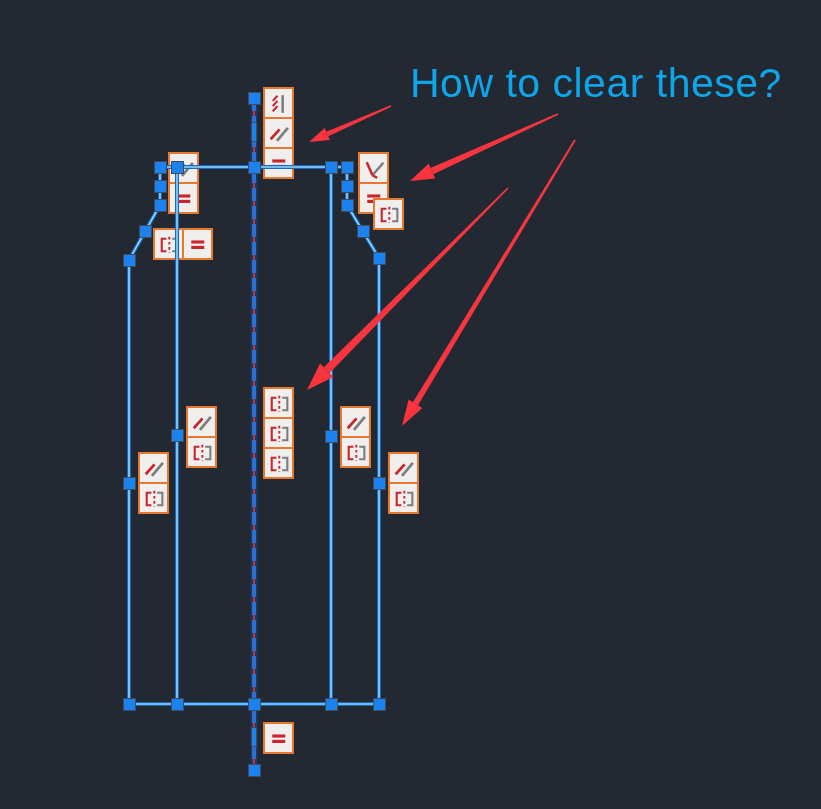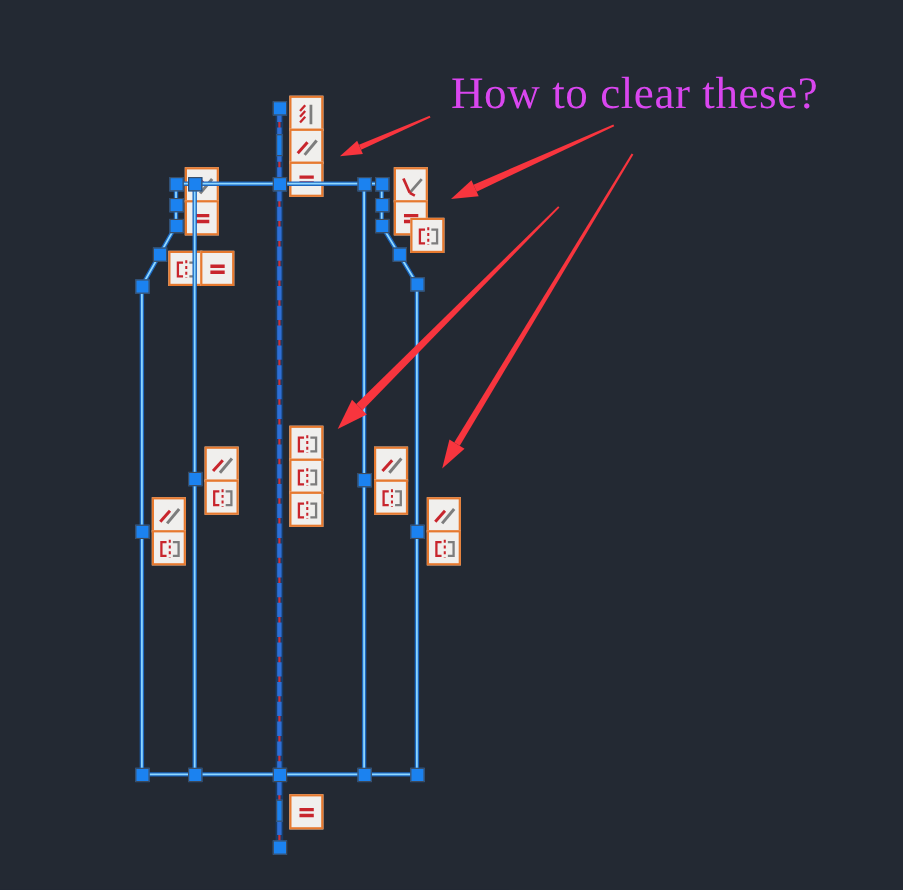--- a/index.html
+++ b/index.html
@@ -297,14 +297,14 @@
       </g>
       <g>
         <polygon points="507.4,187.4 323.9,367.3 329.6,373.0 508.6,188.6" fill="#f8353e"></polygon>
         <polygon points="307.0,390.0 320.0,363.5 333.5,376.9" fill="#f8353e"></polygon>
       </g>
       <g>
         <polygon points="574.2,139.5 412.9,402.2 418.0,405.3 575.8,140.5" fill="#f8353e"></polygon>
         <polygon points="402.0,426.0 408.6,399.6 422.3,407.9" fill="#f8353e"></polygon>
       </g>
     </svg>
-  <div id="annotation-title" style="color: #d946ef; font-family: Liberation Serif, serif;">How to clear these?</div>
+  <div id="annotation-title" style="color: #0ea5e9;">How to clear these?</div>
 </div>
 
 </body></html>

